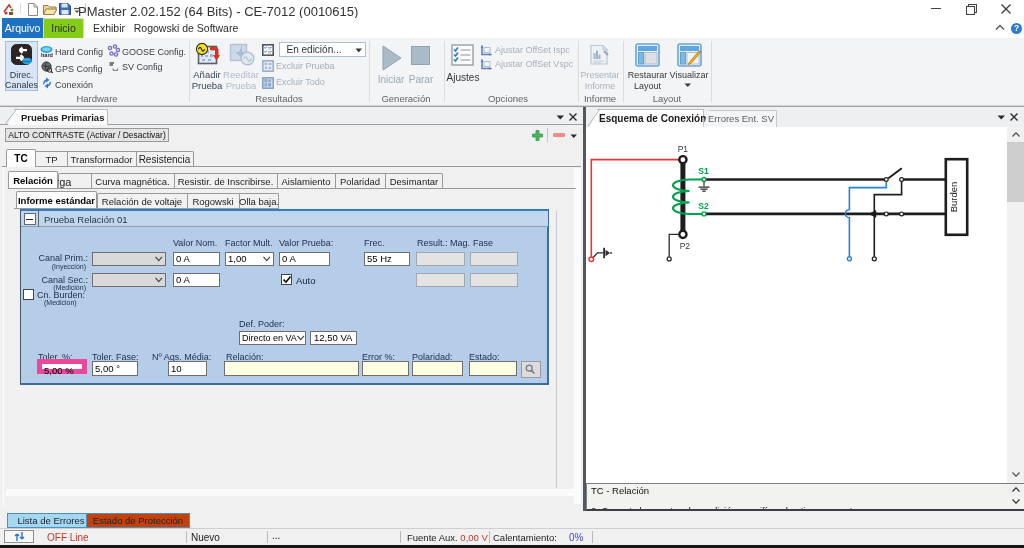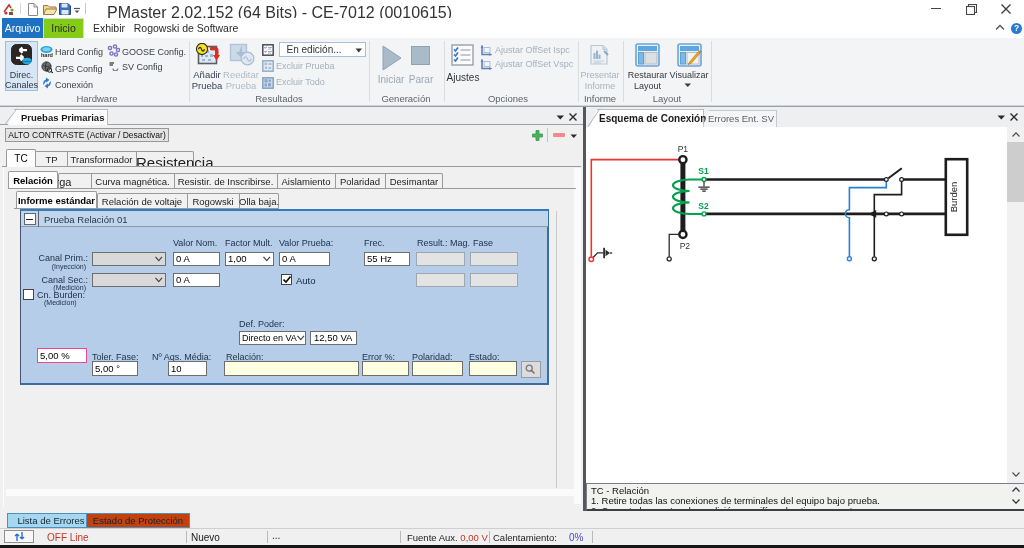--- a/index.html
+++ b/index.html
@@ -40,21 +40,21 @@
       <rect x="2.5" y="7" width="7" height="4.5" fill="#dce8f5"></rect>
     </svg>
   </div>
 <div class="a" style="left:73px;top:6px">
     <svg width="8" height="8">
       <path d="M1 2.5 H7" stroke="#555" stroke-width="1.2"></path>
       <path d="M1.5 4.5 L4 7 L6.5 4.5 Z" fill="#555"></path>
     </svg>
   </div>
 <div class="a" style="left:85px;top:3px;width:1px;height:11px;background:#c9c9c9"></div>
-<div class="a" style="left:107px;top:3.5px;font-size:16px;color:#333">PMaster 2.02.152 (64 Bits) - CE-7012 (0010615)</div>
+<div class="a" style="left:78px;top:3.5px;font-size:13px;color:#333">PMaster 2.02.152 (64 Bits) - CE-7012 (0010615)</div>
 <div class="a" style="left:931px;top:8px;width:10px;height:1.4px;background:#444"></div>
 <div class="a" style="left:966px;top:4px">
     <svg width="11" height="11">
       <rect x="0.5" y="2.5" width="8" height="8" fill="#fff" stroke="#444" stroke-width="1.1"></rect>
       <path d="M2.5 2.5 V0.5 H10.5 V8.5 H8.5" fill="none" stroke="#444" stroke-width="1.1"></path>
     </svg>
   </div>
 <div class="a" style="left:1000px;top:3px">
     <svg width="12" height="12">
       <path d="M1.5 1.5 L10.5 10.5 M10.5 1.5 L1.5 10.5" stroke="#3a3a3a" stroke-width="1.3"></path>
@@ -329,24 +329,24 @@
     <svg width="8" height="5">
       <path d="M0.5 0.5 L3.75 4 L7 0.5 Z" fill="#2a2a2a"></path>
     </svg>
   </div>
 
 <div class="a" style="left:35px;top:151px;width:159px;height:15px;background:#f1f1f1;border:1px solid #9a9a9a;border-bottom:none;border-radius:2px 2px 0 0"></div>
 <div class="a" style="left:67px;top:151px;width:1px;height:15px;background:#9a9a9a"></div>
 <div class="a" style="left:136px;top:151px;width:1px;height:15px;background:#9a9a9a"></div>
 <div class="a" style="left:36px;top:154px;width:31px;text-align:center;font-size:9.5px;color:#222">TP</div>
 <div class="a" style="left:67px;top:154px;width:69px;text-align:center;font-size:9.5px;color:#222">Transformador</div>
-<div class="a" style="left:136px;top:154px;width:57px;text-align:center;font-size:15px;color:#222">Resistencia</div>
+<div class="a" style="left:136px;top:154px;width:57px;text-align:center;font-size:10px;color:#222">Resistencia</div>
 <div class="a" style="left:2px;top:166px;width:579px;height:1px;background:#9a9a9a"></div>
 <div class="a" style="left:6px;top:149px;width:30px;height:18px;background:#fdfdfd;border:1px solid #9a9a9a;border-bottom:none;border-radius:2px 2px 0 0"></div>
-<div class="a" style="left:6px;top:153px;width:30px;text-align:center;font-size:10px;font-weight:normal;color:#000">TC</div>
+<div class="a" style="left:6px;top:153px;width:30px;text-align:center;font-size:10px;font-weight:bold;color:#000">TC</div>
 <div class="a" style="left:3px;top:167px;width:578px;height:340px;background:#f0f0f0;border-left:1px solid #fdfdfd"></div>
 <div class="a" style="left:574px;top:168px;width:7px;height:336px;background:#fbfbfb"></div>
 
 <div class="a" style="left:58px;top:173px;width:385px;height:15px;background:#f1f1f1;border:1px solid #9a9a9a;border-bottom:none;border-radius:2px 2px 0 0"></div>
 <div class="a" style="left:91px;top:173px;width:1px;height:15px;background:#9a9a9a"></div>
 <div class="a" style="left:174px;top:173px;width:1px;height:15px;background:#9a9a9a"></div>
 <div class="a" style="left:277px;top:173px;width:1px;height:15px;background:#9a9a9a"></div>
 <div class="a" style="left:335px;top:173px;width:1px;height:15px;background:#9a9a9a"></div>
 <div class="a" style="left:385px;top:173px;width:1px;height:15px;background:#9a9a9a"></div>
 <div class="a" style="left:40px;top:176px;width:33px;text-align:center;font-size:11px;color:#222">Carga</div>
@@ -436,21 +436,21 @@
 <div class="a" style="left:310px;top:330.5px;width:46.5px;height:14px;background:#fff;border:1px solid #6e6e6e;font-size:9.5px;color:#000;line-height:12.5px;padding-left:3px">12,50 VA</div>
 
 <div class="a" style="left:38px;top:351.5px;font-size:9px;color:#1c2f45">Toler. %:</div>
 <div class="a" style="left:92px;top:351.5px;font-size:9px;color:#1c2f45">Toler. Fase:</div>
 <div class="a" style="left:152px;top:351.5px;font-size:9px;color:#1c2f45">Nº Aqs. Média:</div>
 <div class="a" style="left:226px;top:351.5px;font-size:9px;color:#1c2f45">Relación:</div>
 <div class="a" style="left:362px;top:351.5px;font-size:9px;color:#1c2f45">Error %:</div>
 <div class="a" style="left:412px;top:351.5px;font-size:9px;color:#1c2f45">Polaridad:</div>
 <div class="a" style="left:469px;top:351.5px;font-size:9px;color:#1c2f45">Estado:</div>
 
-<div class="a" style="left:37px;top:348px;width:49.5px;height:15px;background:#fff;border:1px solid #ec4899;font-size:9.5px;color:#000;line-height:13.5px;padding-left:2px">5,00 %</div>
+<div class="a" style="left:37px;top:359px;width:49.5px;height:15px;background:#fff;border:5px solid #ec4899;font-size:9.5px;color:#000;line-height:13.5px;padding-left:2px">5,00 %</div>
 <div class="a" style="left:92px;top:361px;width:45.5px;height:15px;background:#fff;border:1px solid #6e6e6e;font-size:9.5px;color:#000;line-height:13.5px;padding-left:2px">5,00 °</div>
 <div class="a" style="left:168px;top:361px;width:38.5px;height:15px;background:#fff;border:1px solid #6e6e6e;font-size:9.5px;color:#000;line-height:13.5px;padding-left:2px">10</div>
 <div class="a" style="left:224px;top:361px;width:134.5px;height:15px;background:#ffffe1;border:1px solid #6e6e6e"></div>
 <div class="a" style="left:362px;top:361px;width:46.5px;height:15px;background:#ffffe1;border:1px solid #6e6e6e"></div>
 <div class="a" style="left:412px;top:361px;width:50.5px;height:15px;background:#ffffe1;border:1px solid #6e6e6e"></div>
 <div class="a" style="left:469px;top:361px;width:47.5px;height:15px;background:#ffffe1;border:1px solid #6e6e6e"></div>
 <div class="a" style="left:521px;top:360.5px;width:19.5px;height:17px;background:#dcdcdc;border:1px solid #9a9aa0"></div>
 <div class="a" style="left:525px;top:364px">
     <svg width="11" height="11">
       <circle cx="4.2" cy="4.2" r="3" fill="none" stroke="#777" stroke-width="1.3"></circle>
@@ -546,21 +546,20 @@
   <path d="M679 234.4 H669.2 V256.8" fill="none" stroke="#2c2c2c" stroke-width="1.3"></path>
   <circle cx="669.2" cy="258.9" r="2" fill="#fff" stroke="#2c2c2c" stroke-width="1.3"></circle>
 
   <rect x="945.8" y="159.2" width="21.4" height="75.6" fill="#fff" stroke="#1d1d1d" stroke-width="2.6"></rect>
   <text x="956.5" y="197" font-size="9.5" fill="#222" text-anchor="middle" transform="rotate(-90 956.5 197)" font-family="Liberation Sans">Burden</text>
 </svg>
 </div>
 
 <div class="a" style="left:586px;top:483px;width:438px;height:28px;background:#f2f2f1;border-top:1px solid #7a7f85;border-bottom:2px solid #3c3f41;border-left:1px solid #7a7f85;overflow:hidden">
 <div style="position:absolute;left:4px;top:1px;font-size:9.5px;color:#111">TC - Relación</div>
-<div style="position:absolute;left:4px;top:11px;font-size:9.5px;color:#111">1. Retire todas las conexiones de terminales del equipo bajo prueba.</div>
 <div style="position:absolute;left:4px;top:21px;font-size:9.5px;color:#111">2. Conecte los puntos de medición y verifíque los tipos correctos.</div>
 </div>
 <div class="a" style="left:1008px;top:484px;width:15px;height:12px;background:#f0f0f0"></div>
 <div class="a" style="left:1012px;top:487px">
     <svg width="8" height="5">
       <path d="M0.5 4.5 L4 0.8 L7.5 4.5" fill="none" stroke="#303030" stroke-width="1.2"></path>
     </svg>
   </div>
 <div class="a" style="left:1012px;top:499px">
     <svg width="8" height="5">

